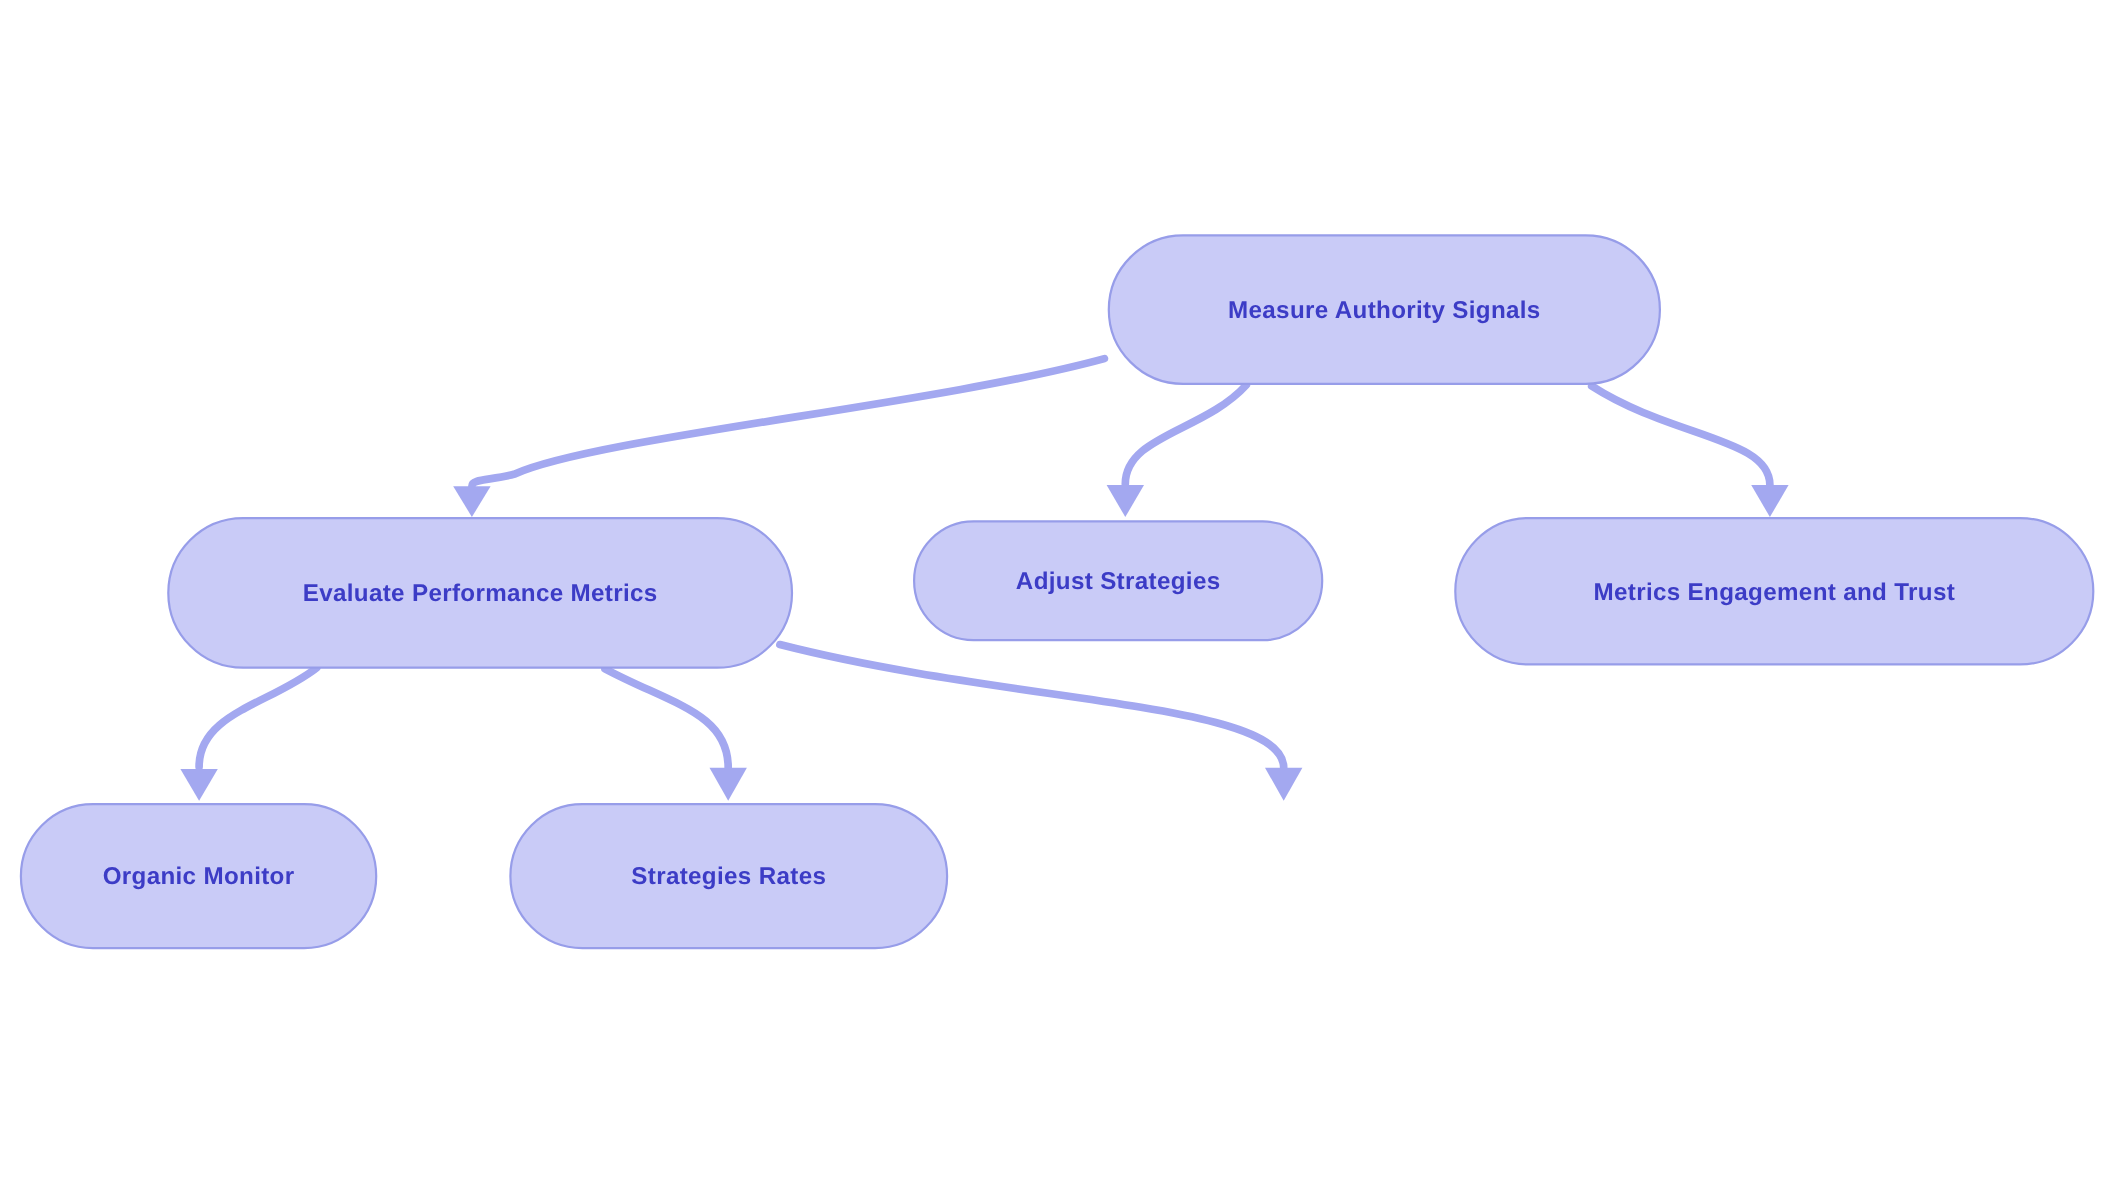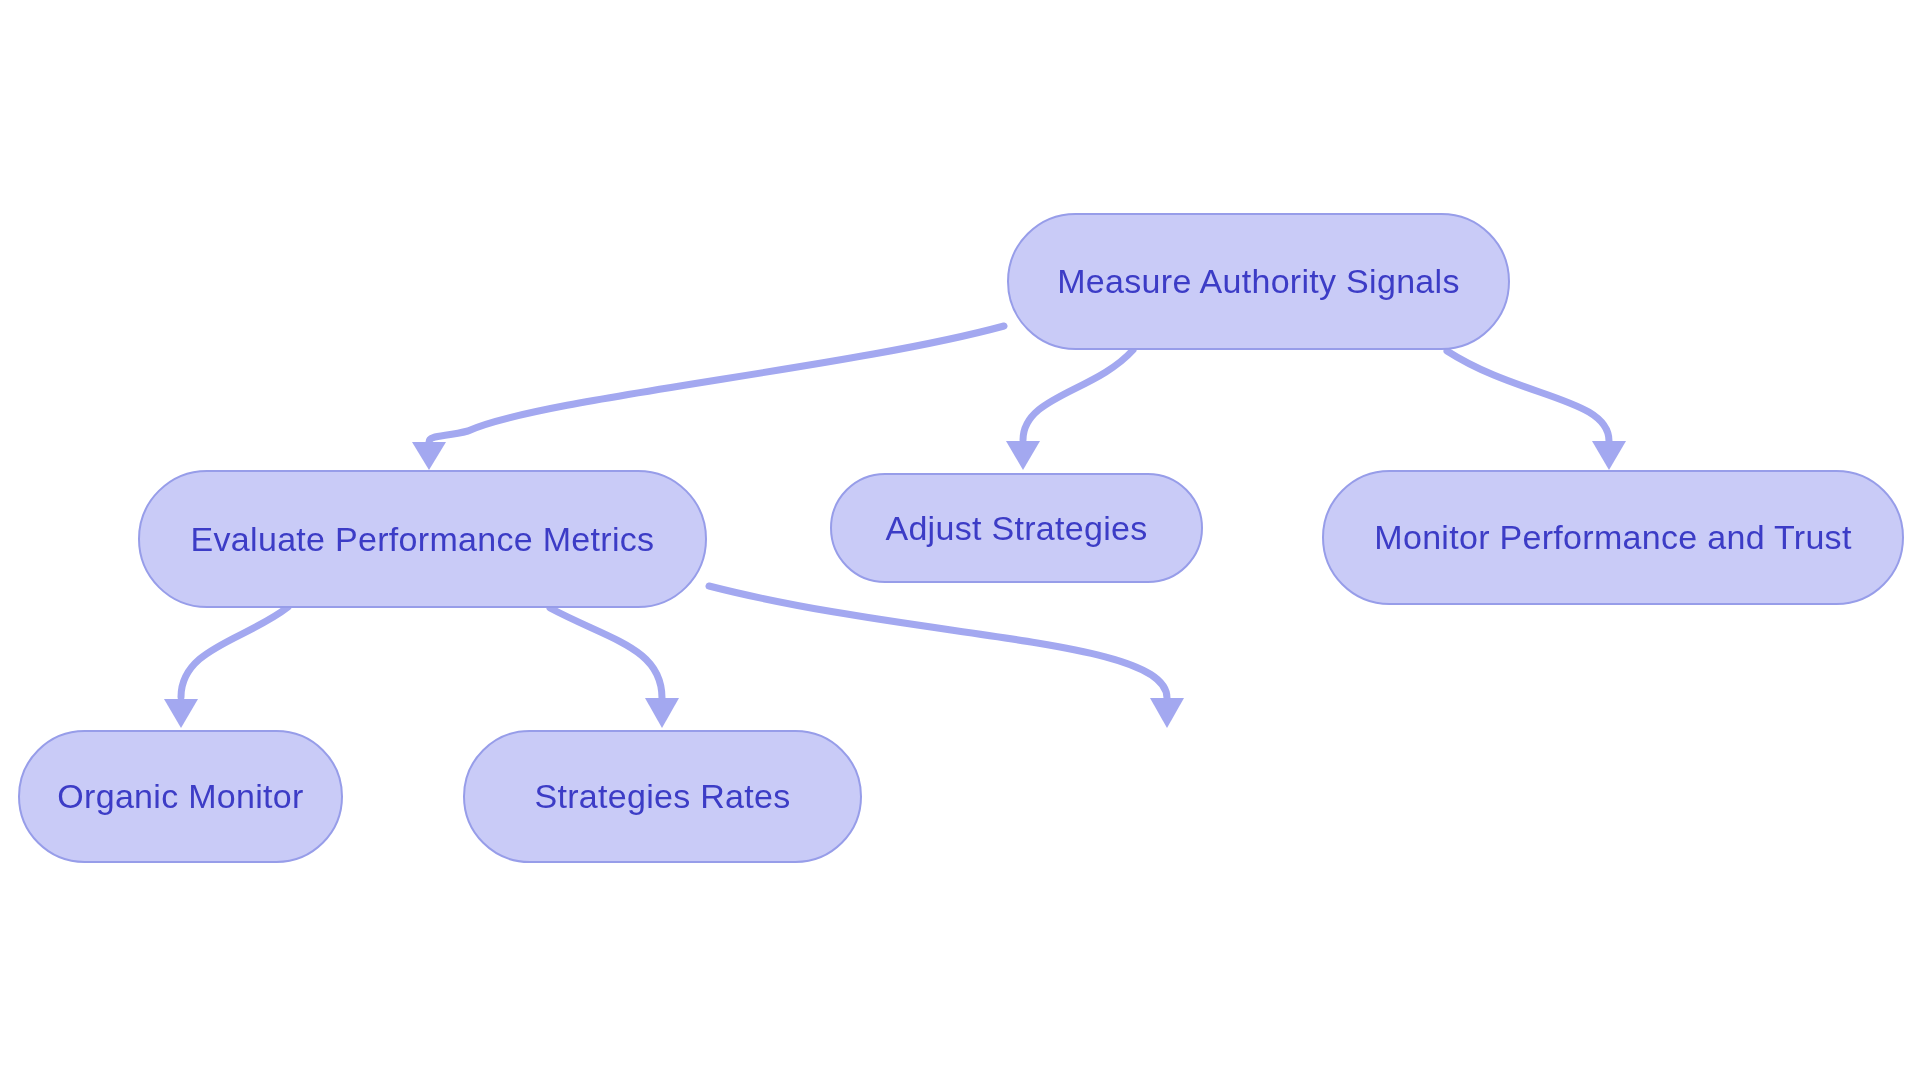--- a/index.html
+++ b/index.html
@@ -41,27 +41,28 @@
   .node {
     position: absolute;
     background: var(--node-fill);
     border: 2px solid var(--node-border);
     border-radius: 70px;
     display: flex;
     align-items: center;
     justify-content: center;
     text-align: center;
     color: var(--text);
-    font-size: 34px;
+    font-size: 22px;
     letter-spacing: 0.3px;
     padding: 0 30px;
     white-space: nowrap;
+    font-weight: bold;
   }
   .node-measure     { left: 1007px; top: 213px; width: 503px; height: 137px; }
-  .node-evaluate    { left:  138px; top: 470px; width: 569px; height: 138px; }
+  .node-evaluate    { left:  152px; top: 470px; width: 569px; height: 138px; }
   .node-adjust      { left:  830px; top: 473px; width: 373px; height: 110px; }
   .node-monitor     { left: 1322px; top: 470px; width: 582px; height: 135px; }
   .node-organic     { left:   18px; top: 730px; width: 325px; height: 133px; }
   .node-engagement  { left:  463px; top: 730px; width: 399px; height: 133px; }
   .node-conversion  { left:  982px; top: 730px; width: 375px; height: 133px; }
 </style>
 </head>
 <body>
 
 <div class="canvas">
@@ -93,21 +94,21 @@
 
   <div class="node node-evaluate">
     <span>Evaluate Performance Metrics</span>
   </div>
 
   <div class="node node-adjust">
     <span>Adjust Strategies</span>
   </div>
 
   <div class="node node-monitor">
-    <span>Monitor Performance and Trust</span>
+    <span>Metrics Engagement and Trust</span>
   </div>
 
   <div class="node node-organic">
     <span>Organic Monitor</span>
   </div>
 
   <div class="node node-engagement">
     <span>Strategies Rates</span>
   </div>
 

